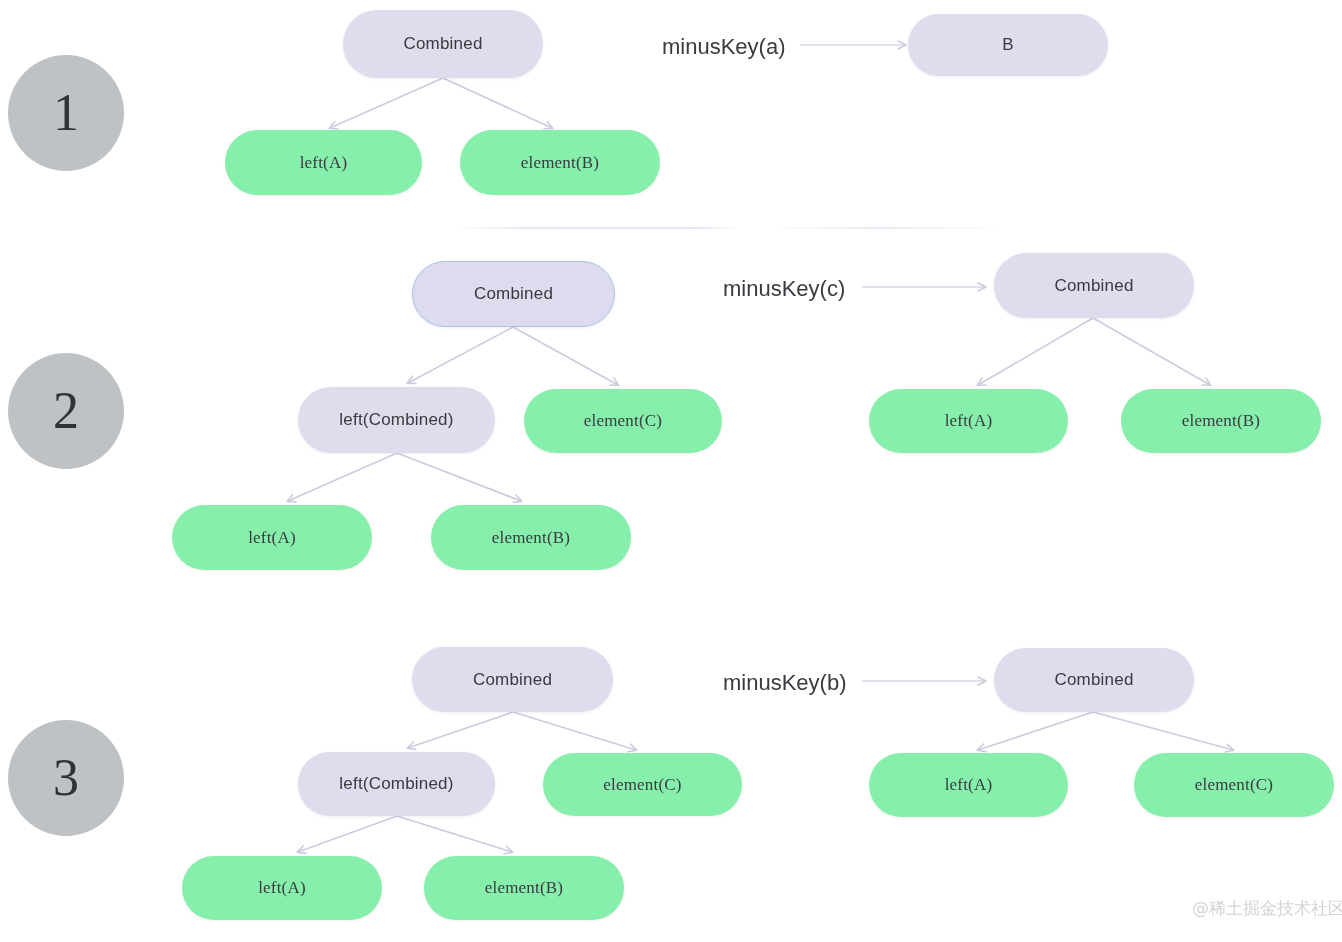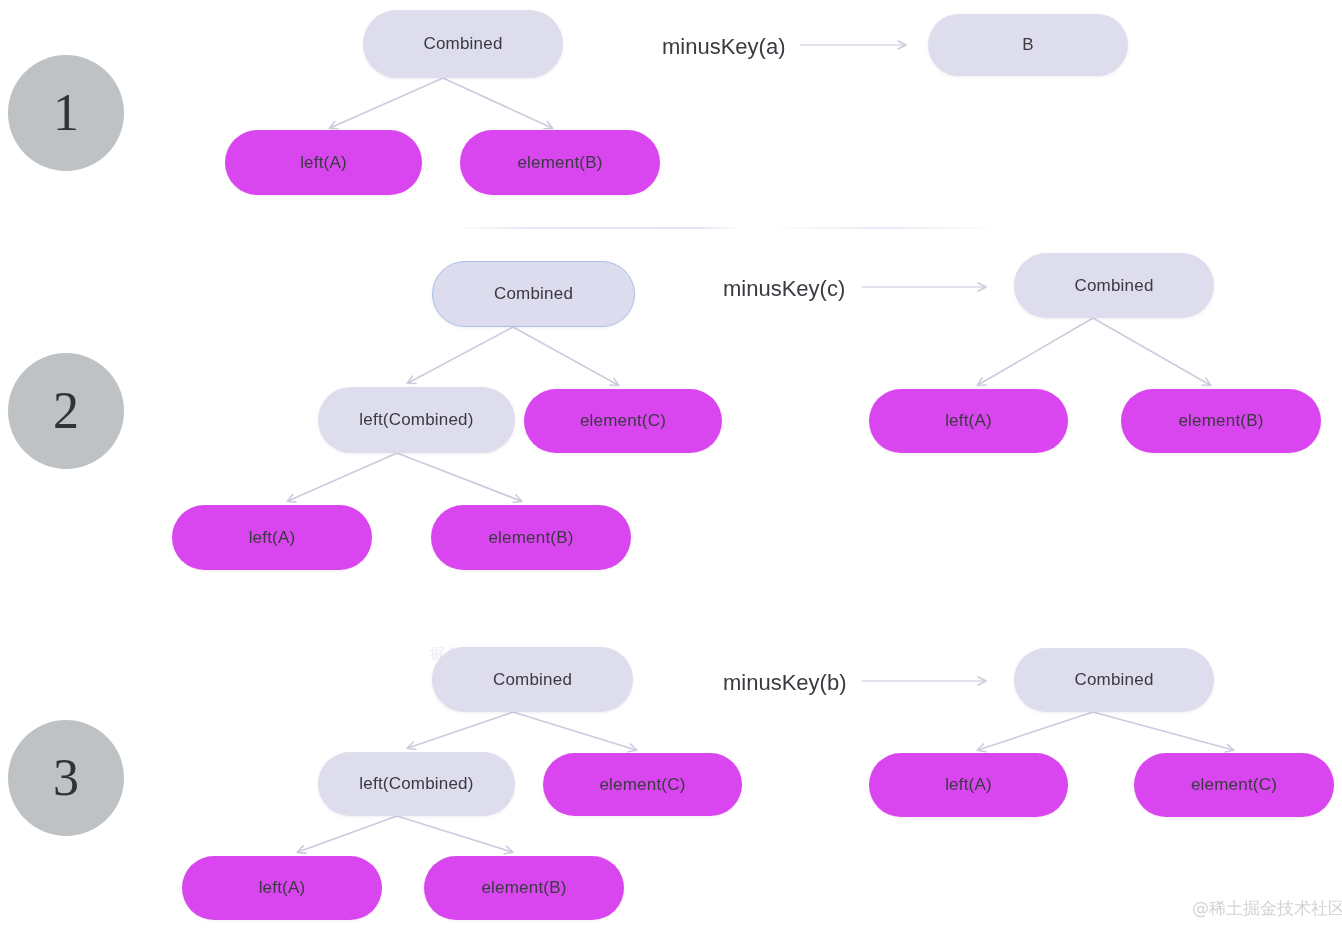--- a/index.html
+++ b/index.html
@@ -37,29 +37,29 @@
     font-size:17px;
     color:#3a3a40;
     letter-spacing:.2px;
     box-sizing:border-box;
     text-align:center;
     white-space:nowrap;
   }
   .node.blue{
     background:#dddded;
     box-shadow:0 1px 3px rgba(120,120,160,.13);
-    margin-left:20px;
   }
   .node.blue.sel{
     background:#dcdcee;
     border:1.6px solid #a9c2ea;
   }
   .node.pink{
-    background:#d946ef;
+    background:#86efac;
     box-shadow:0 1px 3px rgba(180,130,130,.13);
+    font-family:Liberation Serif, serif;
   }
 
   
   .op-label{
     position:absolute;
     font-size:22px;
     color:#3a3a40;
     white-space:nowrap;
   }
 

